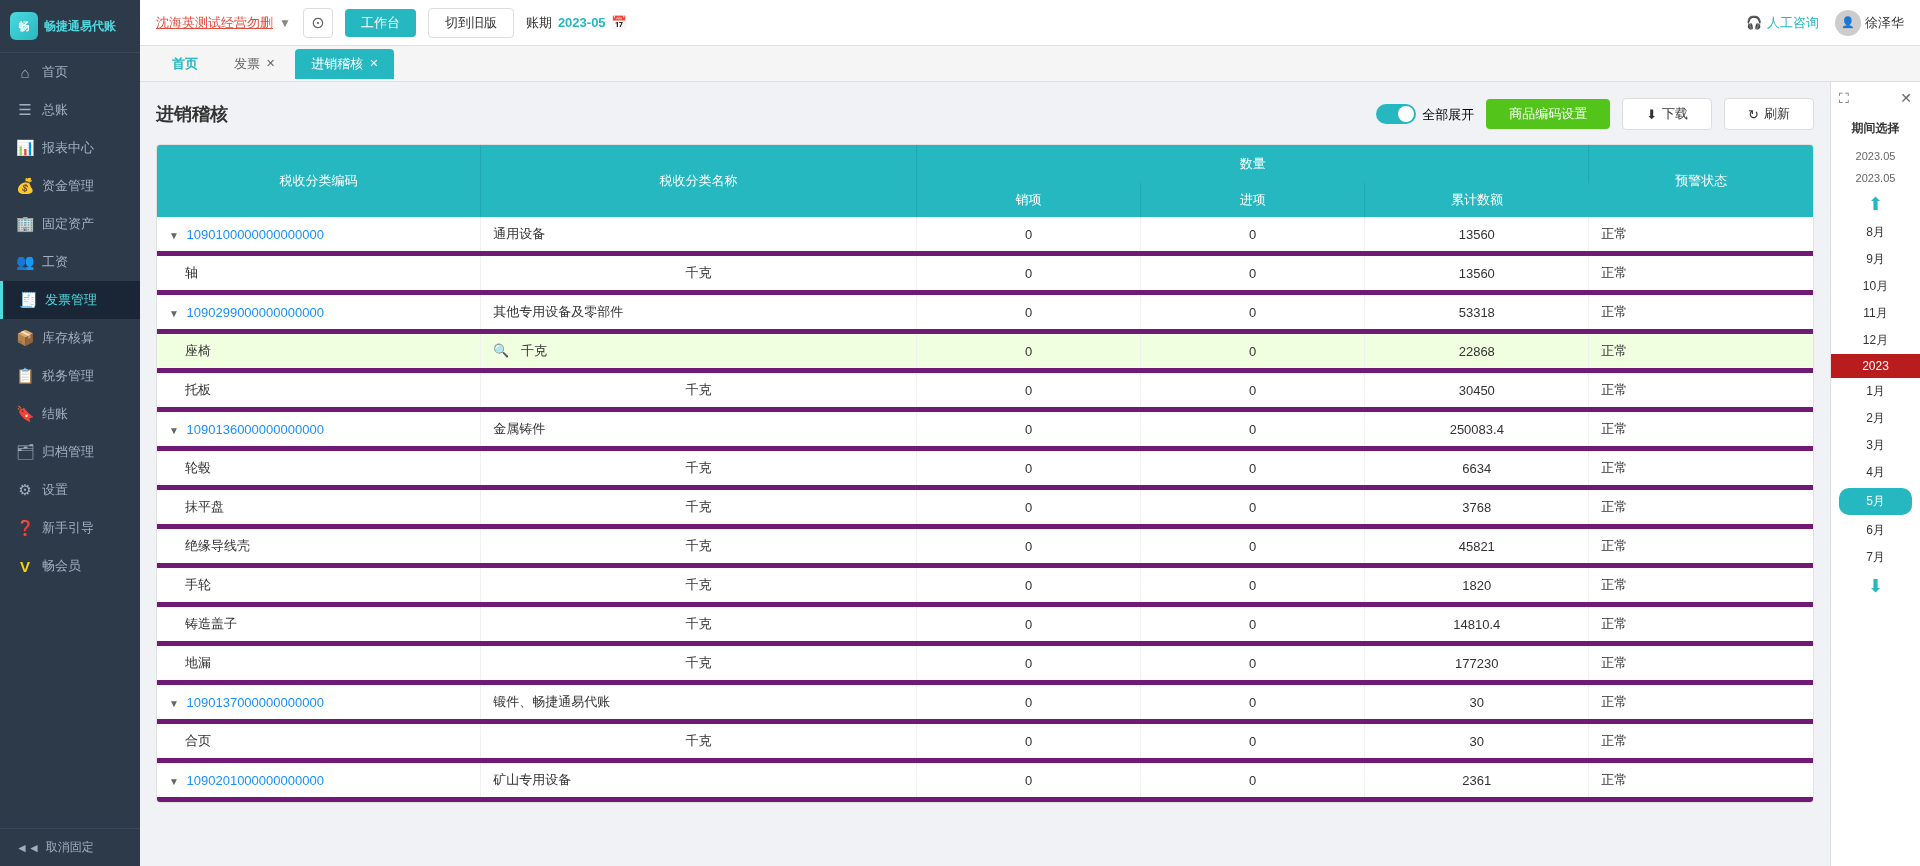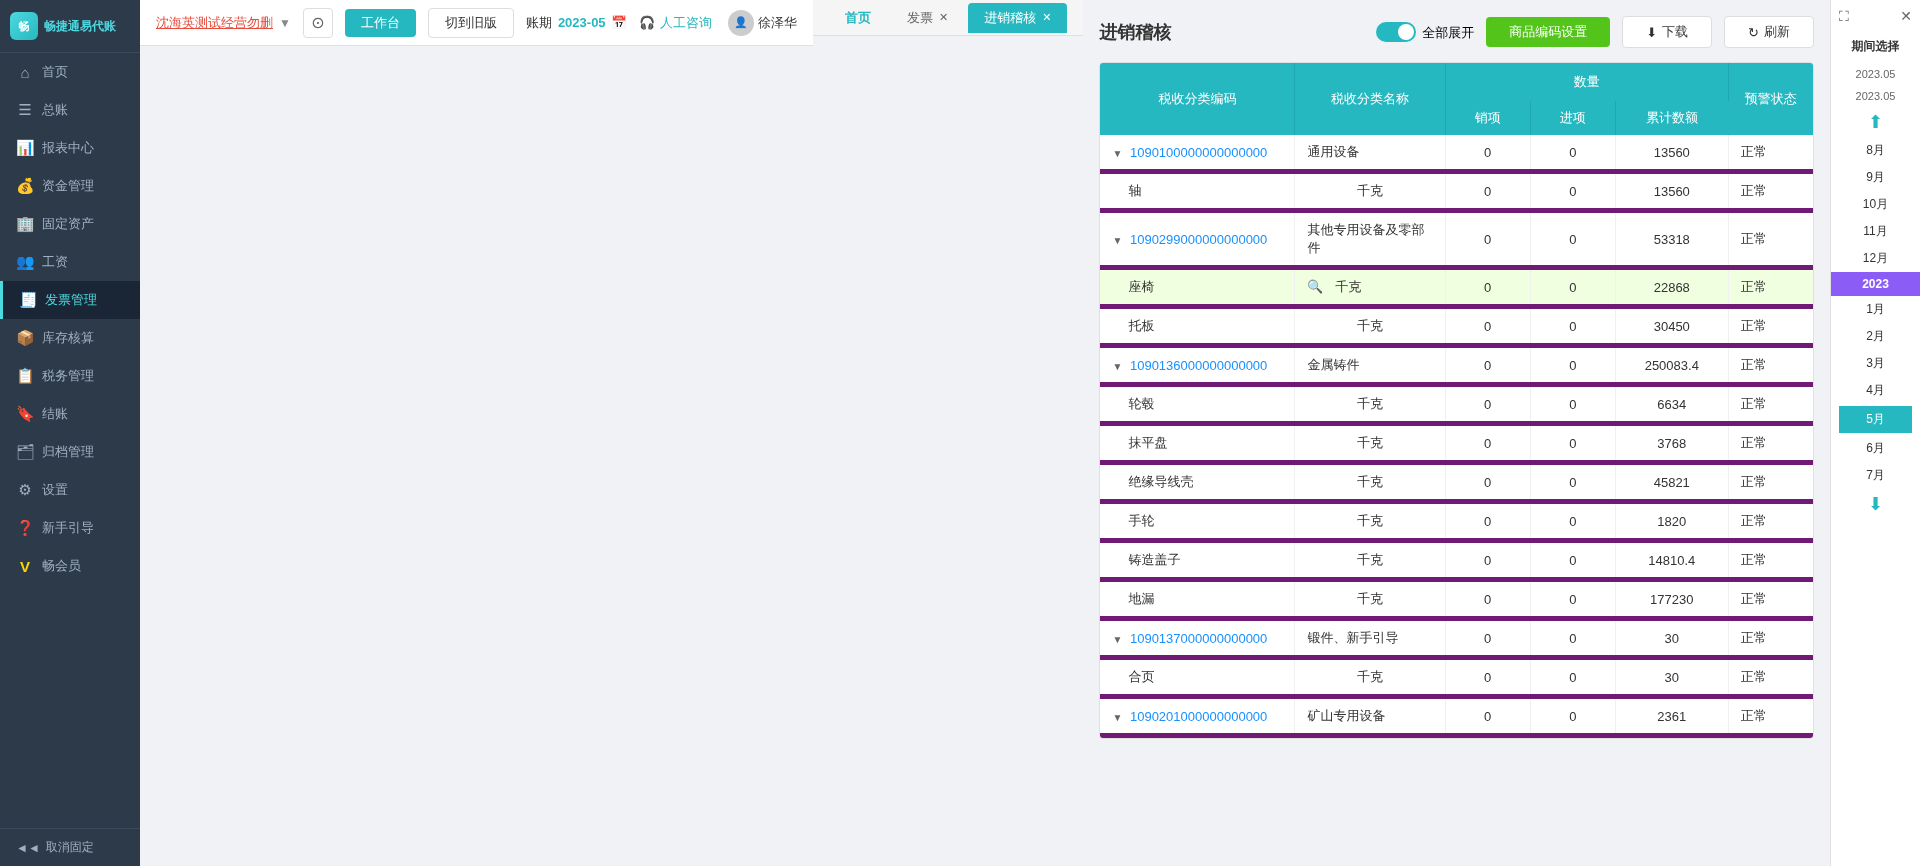--- a/index.html
+++ b/index.html
@@ -9,21 +9,21 @@
     .sidebar { width: 140px; background: #2d3a4a; display: flex; flex-direction: column; height: 100%; flex-shrink: 0; }
     .sidebar-logo { padding: 12px 10px; color: #4dd9e0; font-size: 13px; font-weight: bold; border-bottom: 1px solid #3a4a5c; display: flex; align-items: center; gap: 6px; }
     .sidebar-logo-icon { width: 28px; height: 28px; background: linear-gradient(135deg, #4dd9e0, #26b8c0); border-radius: 6px; display: flex; align-items: center; justify-content: center; color: white; font-size: 11px; }
     .sidebar-item { display: flex; align-items: center; gap: 8px; padding: 10px 16px; color: #a0b0c0; cursor: pointer; transition: background 0.2s; }
     .sidebar-item.active { background: #1a2535; color: #4dd9e0; border-left: 3px solid #4dd9e0; }
     .sidebar-item-icon { font-size: 15px; width: 18px; text-align: center; }
     .sidebar-item-label { font-size: 13px; }
     .sidebar-bottom { margin-top: auto; padding: 10px 16px; color: #a0b0c0; font-size: 12px; display: flex; align-items: center; gap: 6px; cursor: pointer; border-top: 1px solid #3a4a5c; }
 
     
-    .main { flex: 1; display: flex; flex-direction: row; overflow: hidden; background: #f0f2f5; }
+    .main { flex: 1; display: flex; flex-direction: column; overflow: hidden; background: #f0f2f5; }
 
     
     .topbar { background: #fff; height: 46px; display: flex; align-items: center; padding: 0 16px; gap: 12px; border-bottom: 1px solid #e0e0e0; flex-shrink: 0; }
     .topbar-company { display: flex; align-items: center; gap: 6px; color: #333; font-size: 13px; }
     .topbar-company-name { color: #e74c3c; text-decoration: underline; cursor: pointer; }
     .topbar-company-arrow { color: #888; font-size: 12px; }
     .topbar-icon-btn { width: 30px; height: 30px; border: 1px solid #ddd; border-radius: 4px; display: flex; align-items: center; justify-content: center; cursor: pointer; color: #666; background: #fff; }
     .topbar-btn { padding: 5px 16px; border-radius: 4px; border: none; cursor: pointer; font-size: 13px; }
     .topbar-btn.primary { background: #26b8c0; color: #fff; }
     .topbar-btn.default { background: #fff; color: #333; border: 1px solid #ddd; }
@@ -74,22 +74,22 @@
     .sub-item td:first-child { padding-left: 28px; }
     .status-normal { color: #333; }
 
     
     .right-panel { width: 90px; background: #fff; border-left: 1px solid #e0e0e0; display: flex; flex-direction: column; align-items: center; padding-top: 8px; flex-shrink: 0; position: relative; }
     .panel-close-btn { position: absolute; top: 8px; right: 8px; cursor: pointer; color: #666; font-size: 14px; }
     .panel-expand-btn { position: absolute; top: 8px; left: 8px; cursor: pointer; color: #666; font-size: 14px; }
     .panel-title { font-size: 12px; color: #333; margin-top: 30px; margin-bottom: 8px; font-weight: bold; }
     .period-list { width: 100%; display: flex; flex-direction: column; }
     .period-item { padding: 5px 10px; font-size: 12px; color: #333; text-align: center; cursor: pointer; }
-    .period-item.current-year { background: #8b5cf6; color: #fff; font-weight: bold; }
-    .period-item.active { background: #26b8c0; color: #fff; border-radius: 0; margin: 2px 8px; text-align: center; }
+    .period-item.current-year { background: #b91c1c; color: #fff; font-weight: normal; }
+    .period-item.active { background: #26b8c0; color: #fff; border-radius: 10px; margin: 2px 8px; text-align: center; }
     .period-scroll-up { display: flex; align-items: center; justify-content: center; padding: 4px; color: #26b8c0; cursor: pointer; font-size: 18px; }
     .period-scroll-down { display: flex; align-items: center; justify-content: center; padding: 4px; color: #26b8c0; cursor: pointer; font-size: 18px; }
     .search-icon-cell { color: #aaa; cursor: pointer; }
 
     
     .content-main::-webkit-scrollbar { width: 6px; }
     .content-main::-webkit-scrollbar-thumb { background: #ccc; border-radius: 3px; }
   </style>
 </head>
 <body>
@@ -380,21 +380,21 @@
           <td class="td-center">0</td>
           <td class="td-center">0</td>
           <td class="td-center">177230</td>
           <td class="status-normal">正常</td>
         </tr>
               <tr class="category-row">
       <td>
         <span class="expand-icon">▼</span>
         <span class="category-name">1090137000000000000</span>
       </td>
-      <td>锻件、新手引导</td>
+      <td>锻件、畅捷通易代账</td>
       <td class="td-center">0</td>
       <td class="td-center">0</td>
       <td class="td-center">30</td>
       <td class="status-normal">正常</td>
     </tr>
               <tr class="sub-item">
           <td style="padding-left:28px;">合页</td>
           <td style="text-align:center;">
             
             千克

